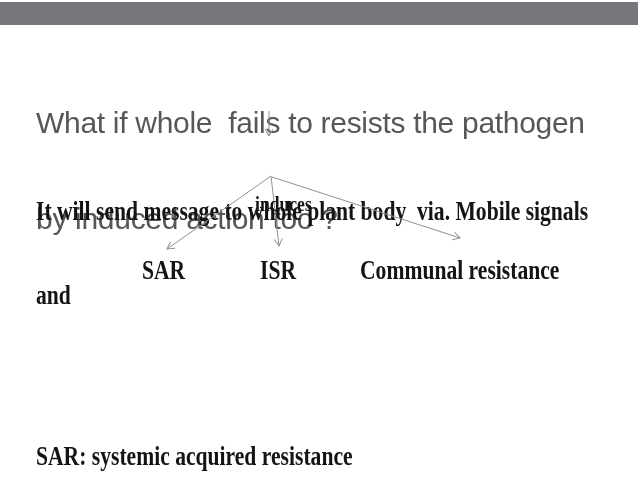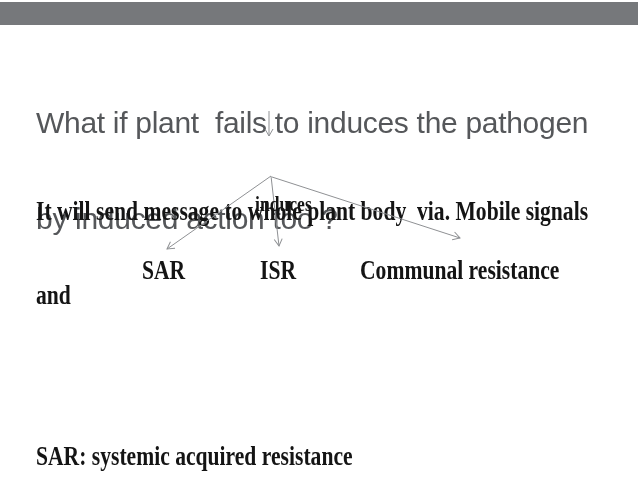--- a/index.html
+++ b/index.html
@@ -73,21 +73,21 @@
   }
 </style>
 </head>
 <body>
 
 <div class="slide">
 
   <div class="header-bar"></div>
 
   <div class="title">
-    <div>What if plant  fails to induces the pathogen</div>
+    <div>What if whole  fails to resists the pathogen</div>
     <div>by induced action too ?</div>
   </div>
 
   <div class="intro serif cond">
     <div>It will send message to whole plant body  via. Mobile signals</div>
     <div>and</div>
   </div>
 
   <svg class="arrows" width="638" height="478" viewBox="0 0 638 478">
     <defs>

